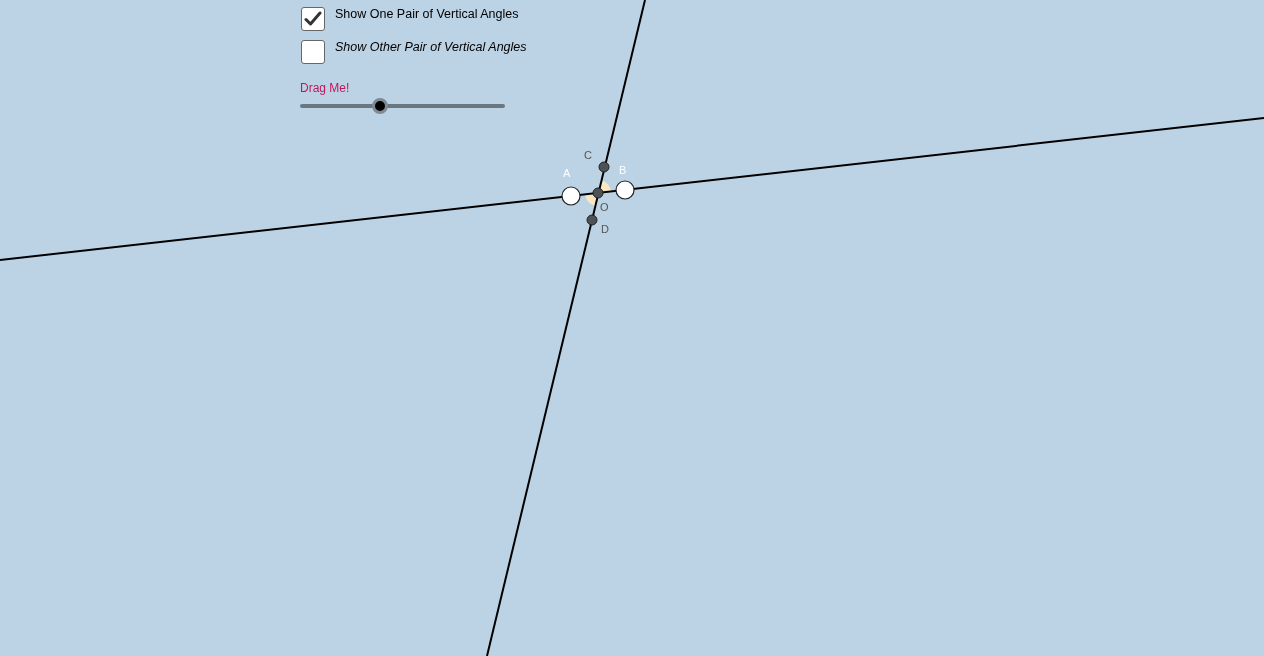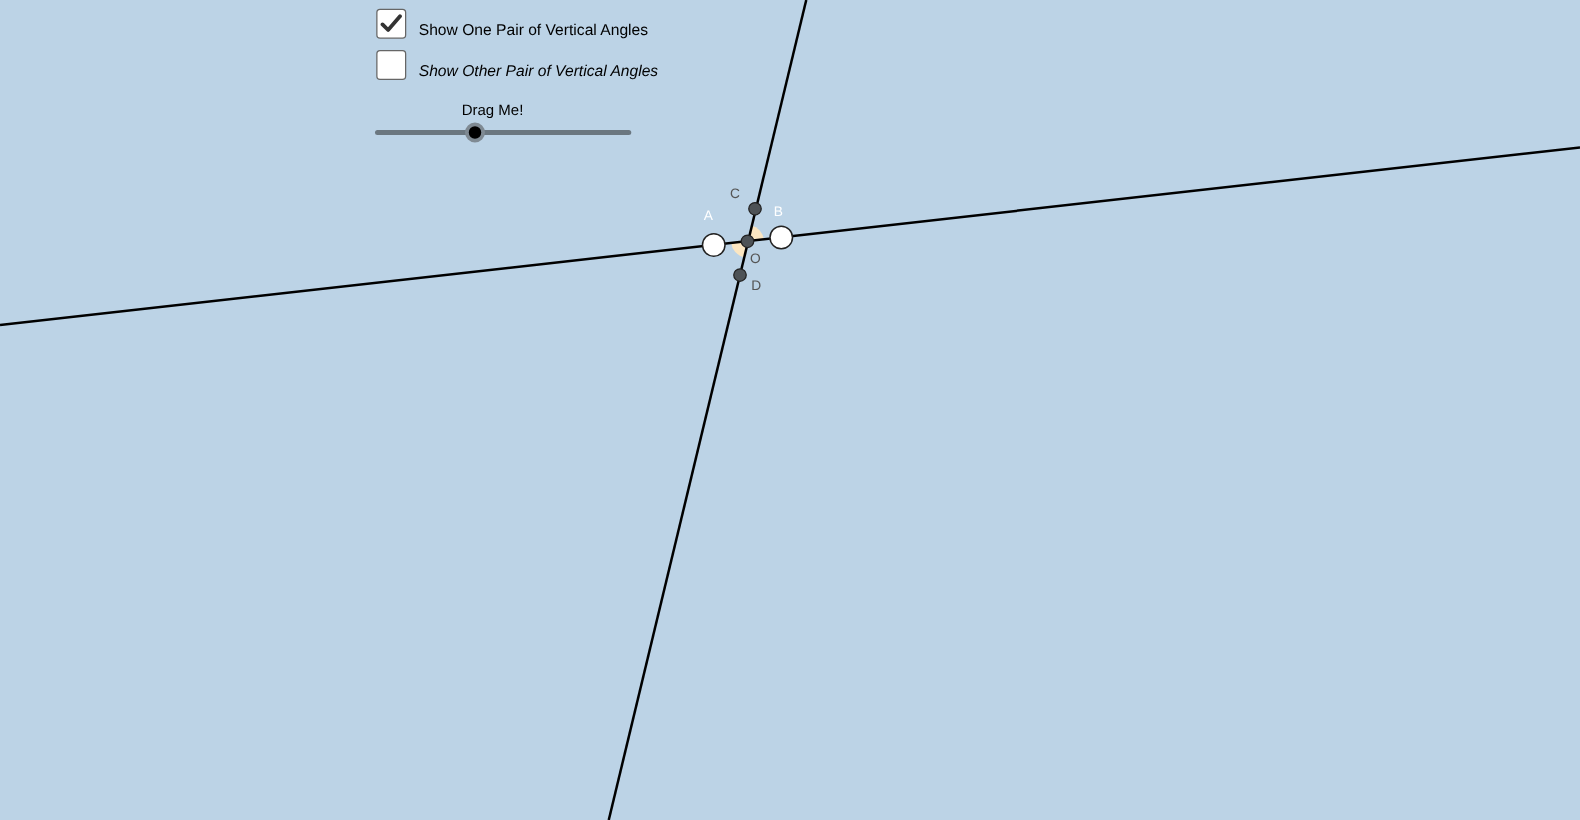--- a/index.html
+++ b/index.html
@@ -4,30 +4,30 @@
 <style>
   html, body { margin: 0; padding: 0; }
   body {
     width: 1264px; height: 656px; overflow: hidden;
     background: #bcd3e6;
     font-family: "Liberation Sans", sans-serif;
     position: relative;
   }
   .graphics { position: absolute; left: 0; top: 0; width: 1264px; height: 656px; }
   .checkbox-row {
-    position: absolute; left: 301px; display: flex; align-items: flex-end; cursor: pointer;
+    position: absolute; left: 301px; display: flex; align-items: flex-start; cursor: pointer;
   }
   .checkbox-box {
     width: 24px; height: 24px; box-sizing: border-box;
     border: 1.5px solid #666; border-radius: 3px; background: #fff;
     display: flex; align-items: center; justify-content: center;
   }
   .checkbox-label { margin-left: 10px; font-size: 12.5px; color: #000; }
   .slider-wrap { position: absolute; left: 300px; top: 80px; width: 205px; height: 36px; }
-  .slider-caption { position: absolute; left: 0; width: 188px; top: 1px; text-align: center; font-size: 12px; color: #000000; }
+  .slider-caption { position: absolute; left: 0; width: 188px; top: 1px; font-size: 12px; color: #be185d; }
   .slider-track {
     position: absolute; left: 0; top: 24px; width: 205px; height: 4px;
     background: #6b7780; border-radius: 2px;
   }
   .slider-thumb {
     position: absolute; left: 72px; top: 18px; width: 16px; height: 16px; box-sizing: border-box;
     border-radius: 50%; background: #000; border: 3px solid #7f8a93;
   }
   .pt-label { position: absolute; font-size: 11px; }
 </style>

